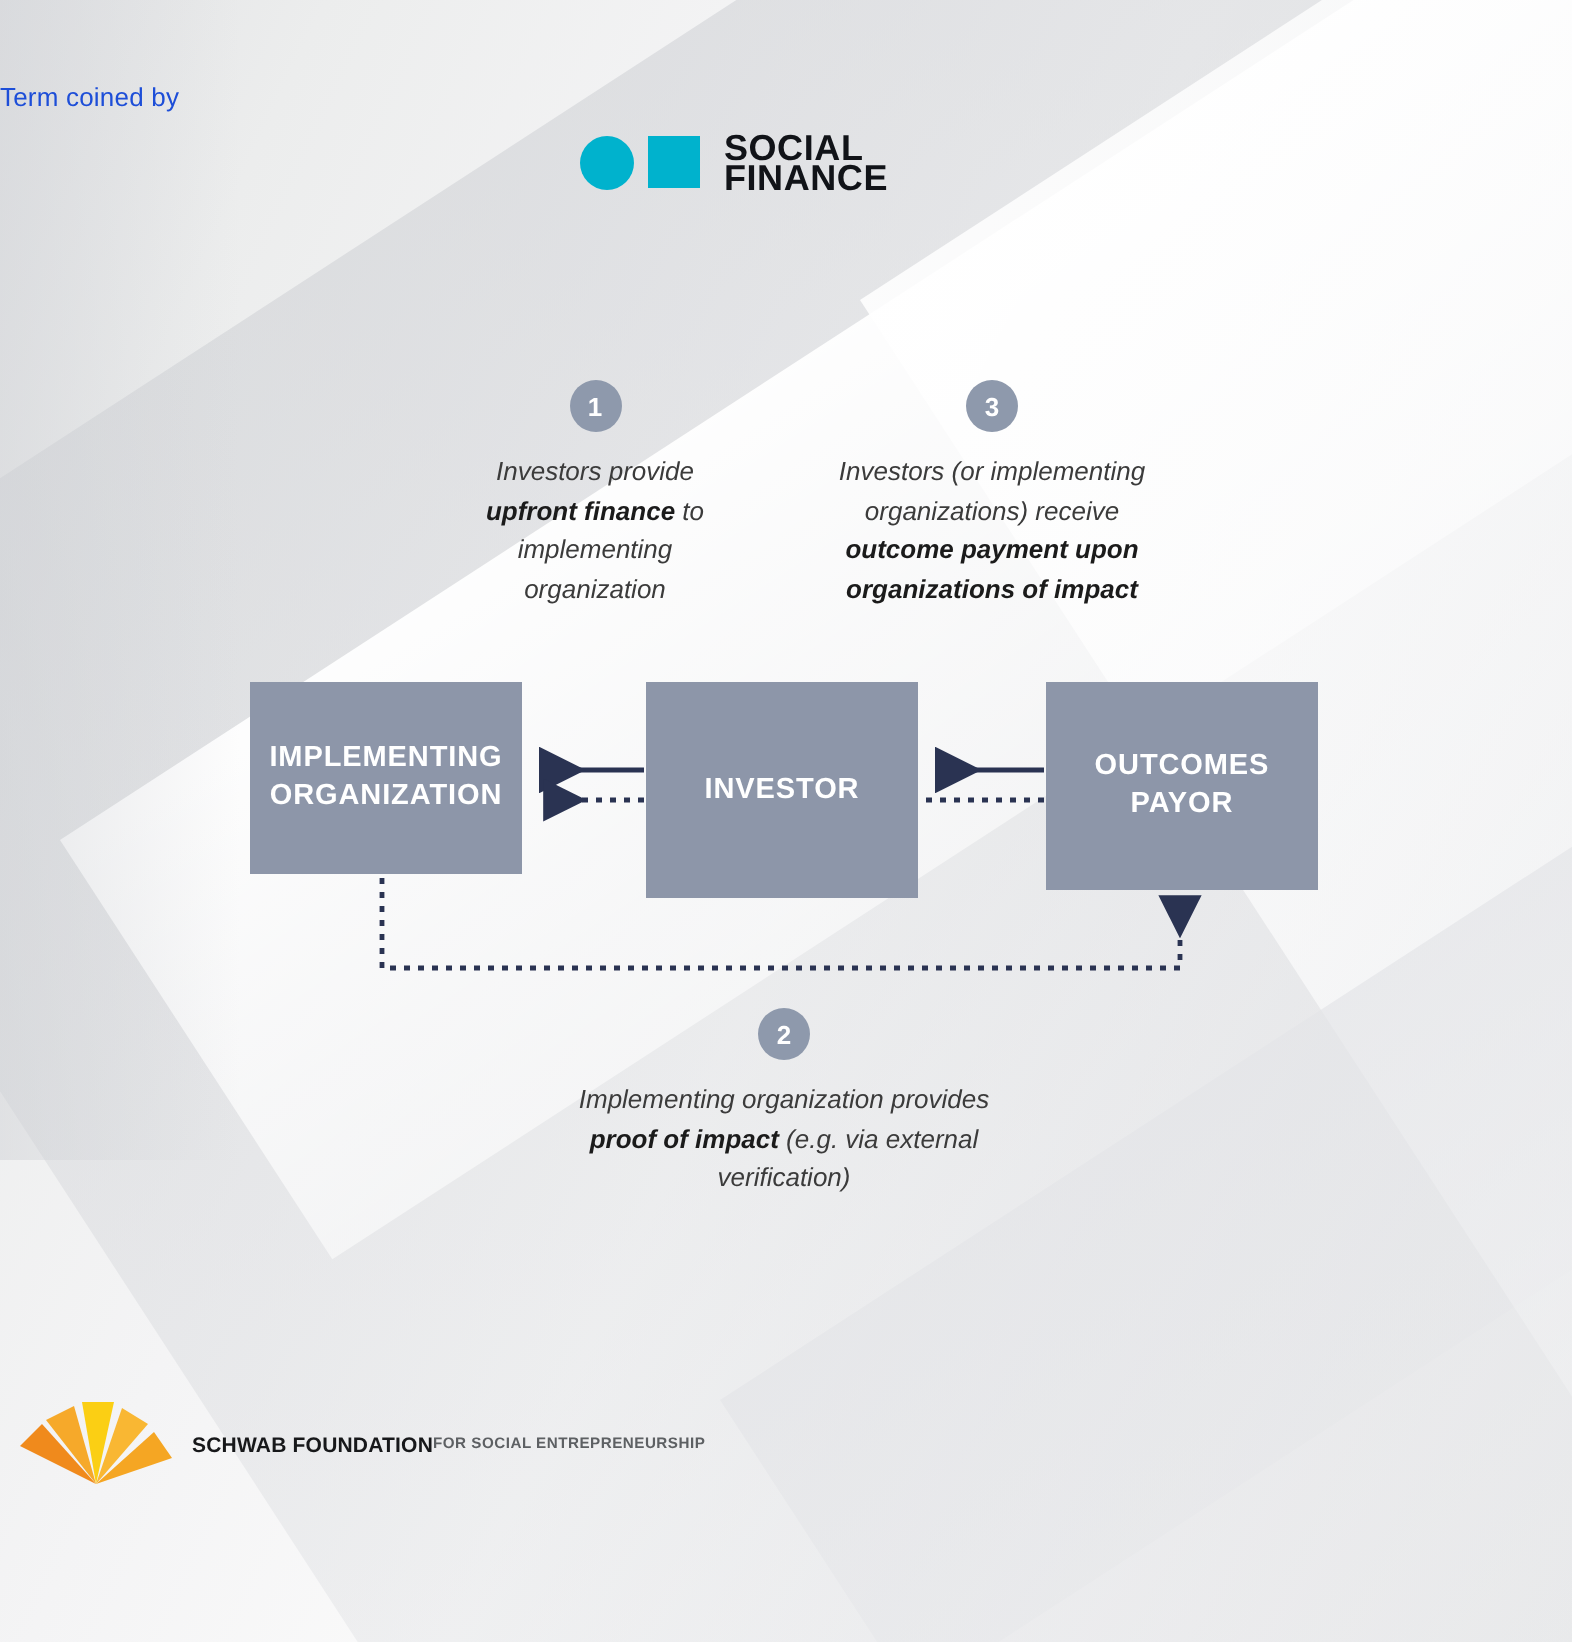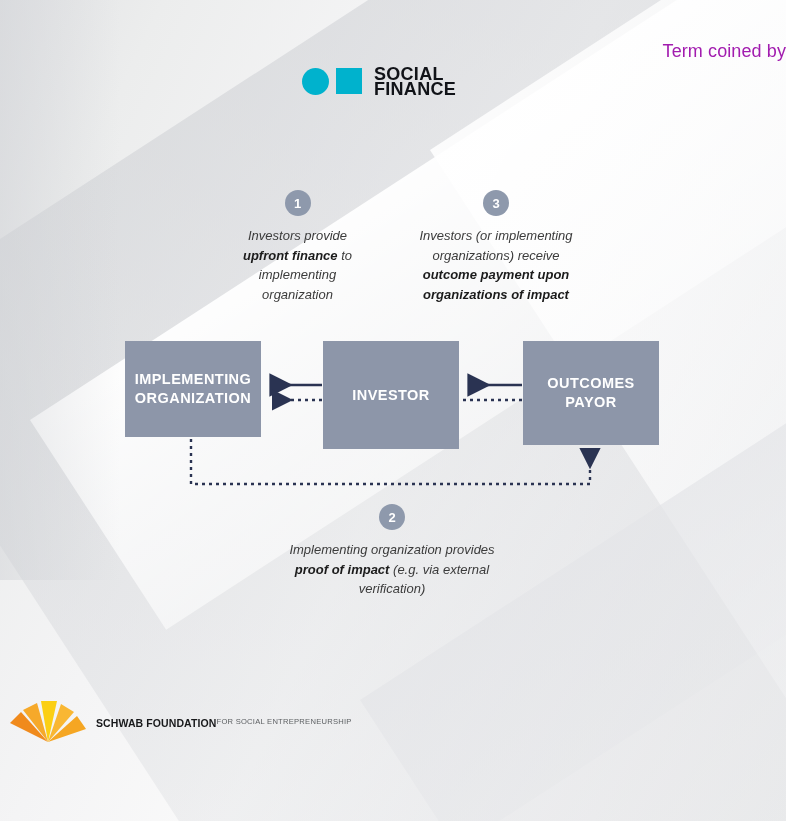--- a/index.html
+++ b/index.html
@@ -82,29 +82,29 @@
     position: absolute;
     inset: 0;
   }
 
   
   #term-coined {
     position: absolute;
     top: 41px;
     left: 0;
     width: 786px;
-    text-align: right;
-    font-size: 18px;
-    color: #a21caf;
+    text-align: left;
+    font-size: 13px;
+    color: #1d4ed8;
     letter-spacing: .1px;
   }
   #sf-logo {
     position: absolute;
     top: 66px;
-    left: 12px;
+    left: 0;
     width: 734px;
     display: flex;
     justify-content: center;
   }
   #sf-logo-inner {
     display: flex;
     align-items: center;
     gap: 7px;
   }
   #sf-circle {
@@ -215,20 +215,21 @@
     font-size: 10.5px;
     font-weight: bold;
     letter-spacing: .1px;
     color: #17181a;
   }
   #schwab-tag {
     margin-top: 1px;
     font-size: 7.6px;
     letter-spacing: .25px;
     color: #5d6063;
+    font-weight: bold;
   }
 </style>
 </head>
 <body>
 
 <div id="stage">
 
   <div id="bg-layer">
     <div class="band" id="band-a"></div>
     <div class="band" id="band-b"></div>

